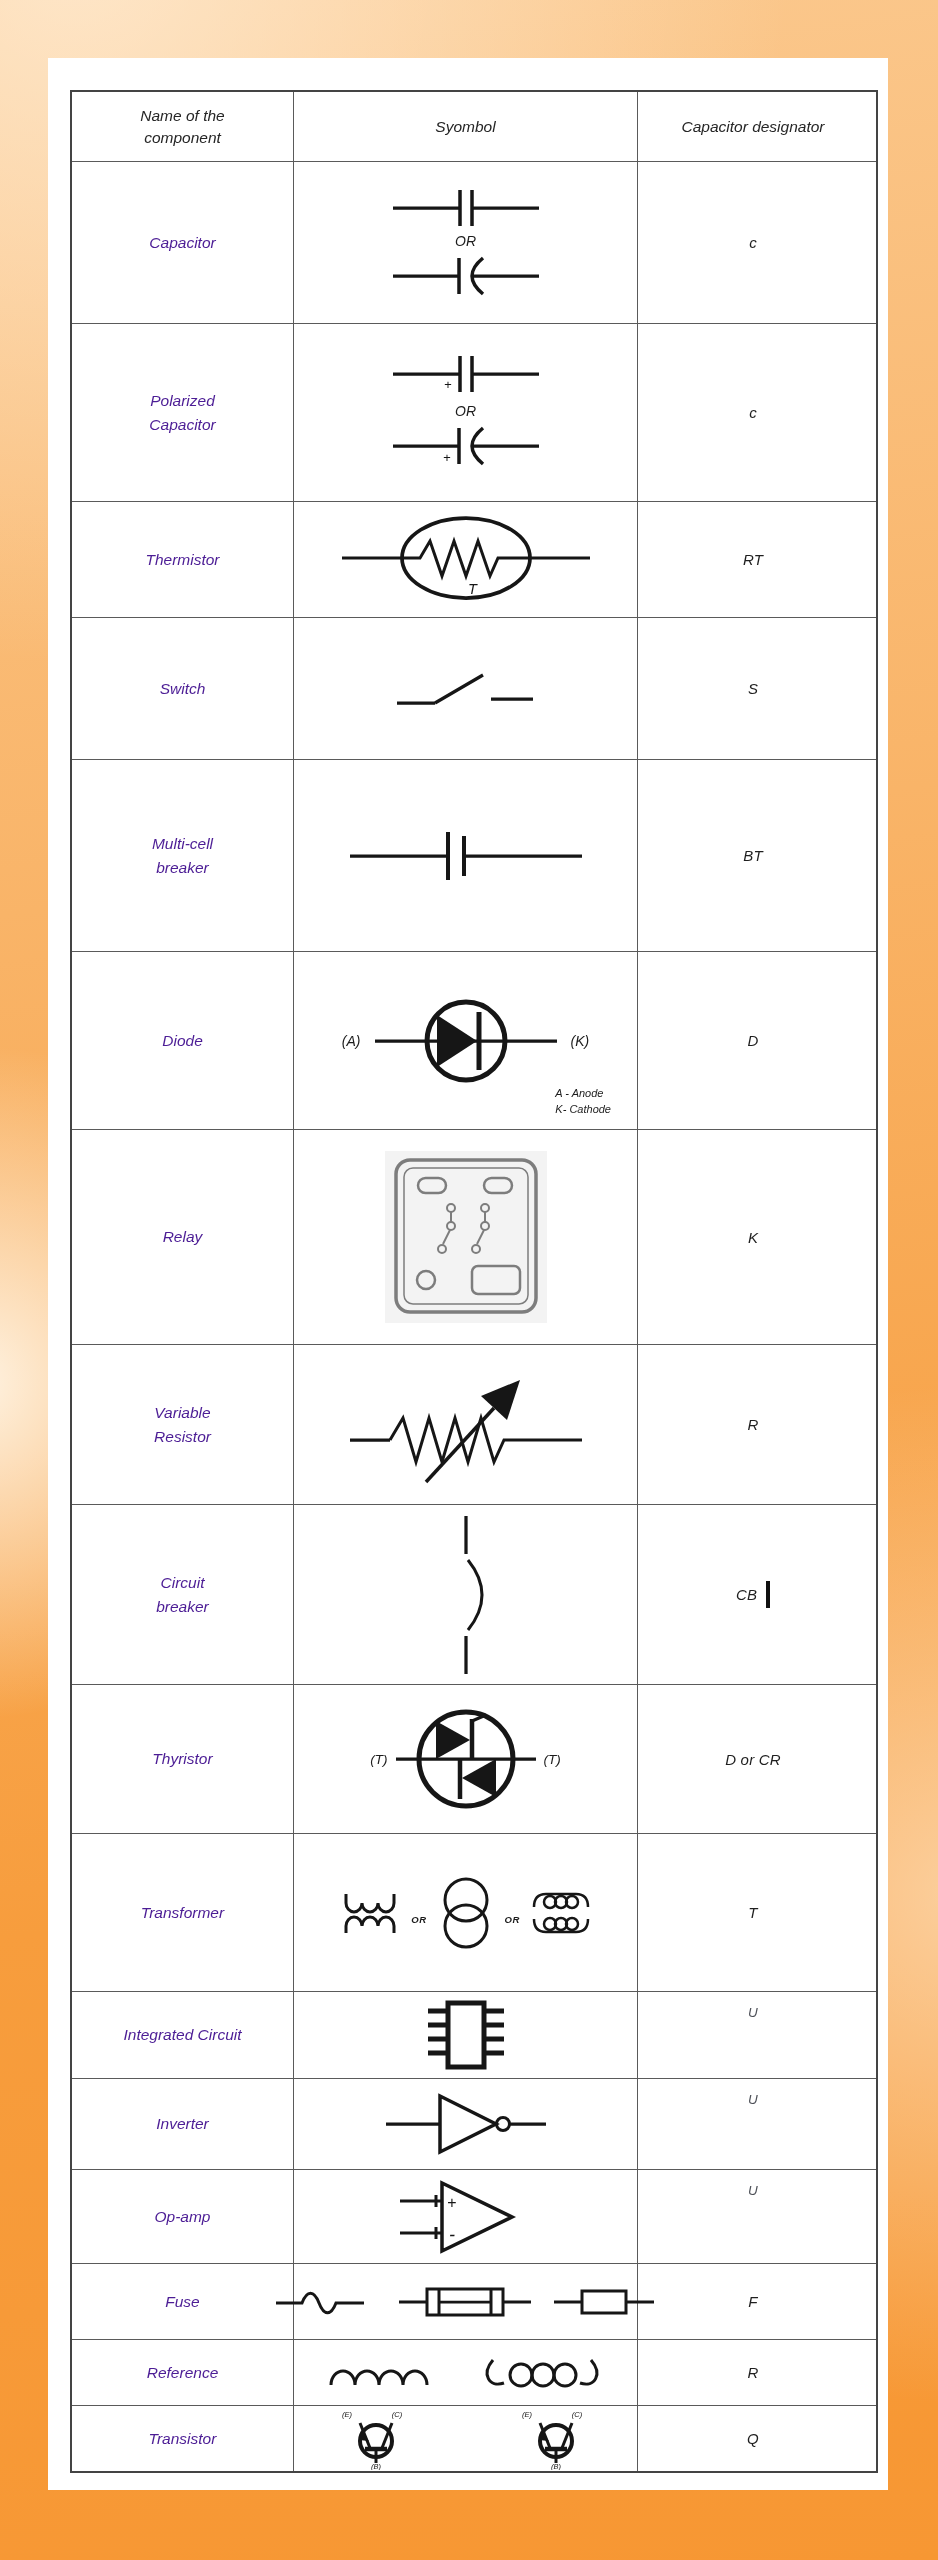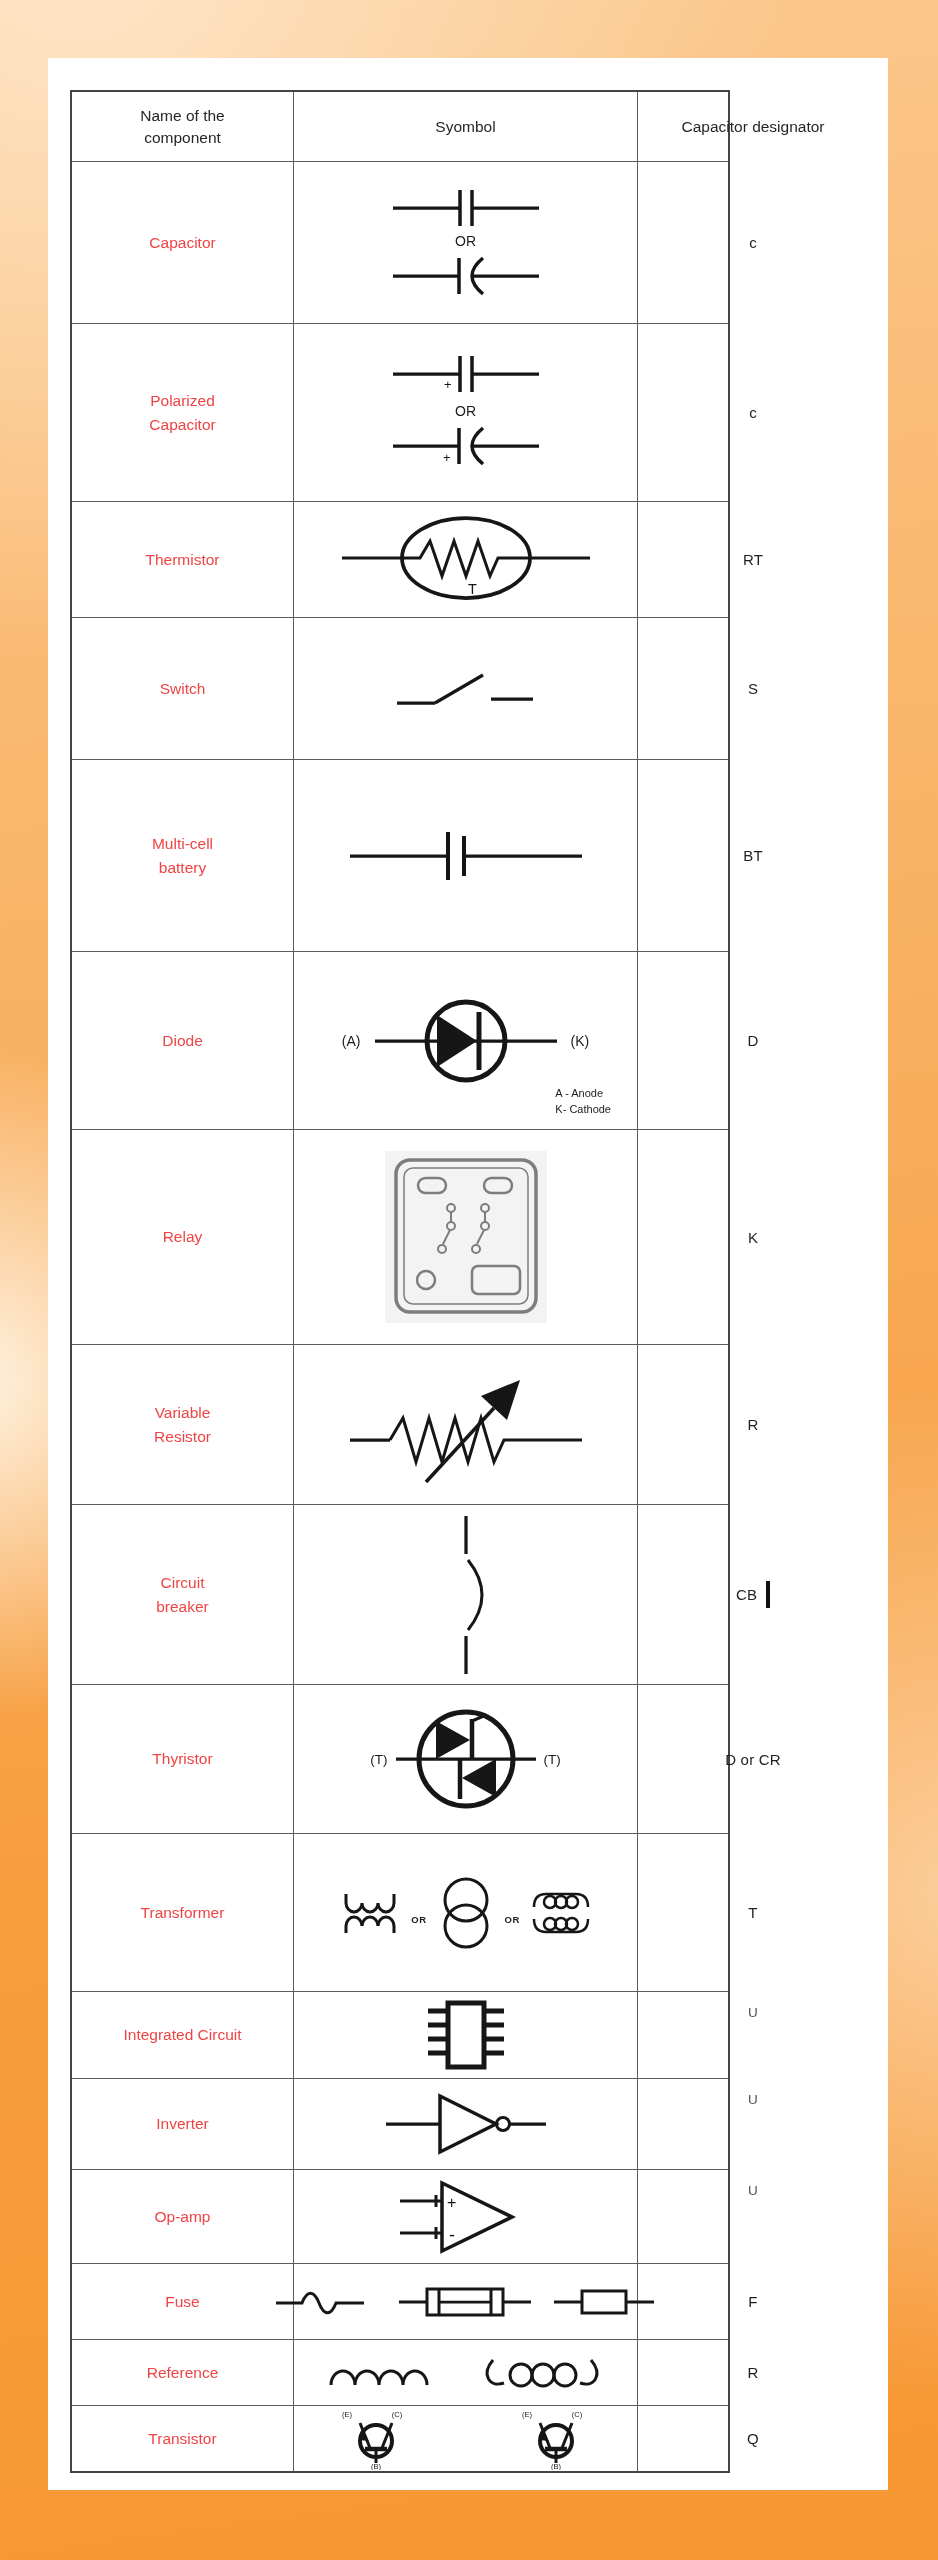--- a/index.html
+++ b/index.html
@@ -13,35 +13,35 @@
     background:
       radial-gradient(circle at -3% 54%, rgba(255,247,234,.95) 0%, rgba(255,247,234,0) 20%),
       radial-gradient(circle at 103% 74%, rgba(255,241,222,.6) 0%, rgba(255,241,222,0) 24%),
       radial-gradient(circle at 8% -2%, rgba(255,240,220,.75) 0%, rgba(255,240,220,0) 26%),
       linear-gradient(172deg,#fbc98f 0%,#f9b468 34%,#f79d3d 72%,#f79733 100%);
   }
   .panel{
     position:absolute;left:48px;top:58px;width:840px;height:2432px;background:#ffffff;
   }
   .tbl{
-    position:absolute;left:22px;top:32px;width:660px;
-    border:2px solid #444444;box-sizing:border-box;background:#fff;
+    position:absolute;left:22px;top:32px;width:808px;
+    border:2px solid #444444;box-sizing:border-box;background:#fff;font-style:italic;
   }
   .row{
     display:grid;grid-template-columns:222px 344px 230px;
     border-bottom:1.5px solid #5a5a5a;box-sizing:border-box;
   }
   .row:last-child{border-bottom:none;}
   .cell{
     position:relative;display:flex;align-items:center;justify-content:center;
     box-sizing:border-box;overflow:visible;
   }
   .c-name,.c-sym{border-right:1.5px solid #5a5a5a;}
   .hdr{font-size:15.5px;color:#262626;text-align:center;white-space:pre-line;line-height:1.4;}
-  .name{font-size:15.5px;color:#ef4444;text-align:center;white-space:pre-line;line-height:1.5;}
+  .name{font-size:15.5px;color:#4c1d95;text-align:center;white-space:pre-line;line-height:1.5;}
   .des{font-size:15px;color:#1f1f1f;letter-spacing:.2px;}
   .des-top{align-items:flex-start;padding-top:13px;}
   .u-des{font-size:13.5px;color:#4e5158;}
   .cb-bar{display:inline-block;width:4px;height:27px;background:#101010;margin-left:9px;}
   .stack{display:flex;flex-direction:column;align-items:center;gap:5px;}
   .or-lbl{font-size:14px;color:#1c1c1c;}
   .or-sm{font-size:9.5px;font-weight:bold;color:#1c1c1c;letter-spacing:.5px;margin:14px 2px 0 2px;}
   .lead-lbl{font-size:14px;color:#1c1c1c;}
   .st{fill:none;stroke:#161616;}
   .fl{fill:#161616;stroke:none;}
@@ -155,21 +155,21 @@
         </svg>
       </div>
       <div class="cell c-des">
           <span class="des">S</span>
         </div>
     </div>
 
     <div class="row" style="height:192px">
       <div class="cell c-name">
           <span class="name">Multi-cell
-battery</span>
+breaker</span>
         </div>
       <div class="cell c-sym">
         <svg width="240" height="64" viewBox="0 0 240 64">
           <path class="st" stroke-width="3.25" d="M4,32 H102 M118,32 H236"></path>
           <path class="st" stroke-width="4" d="M102,8 V56 M118,12 V52"></path>
         </svg>
       </div>
       <div class="cell c-des">
           <span class="des">BT</span>
         </div>

